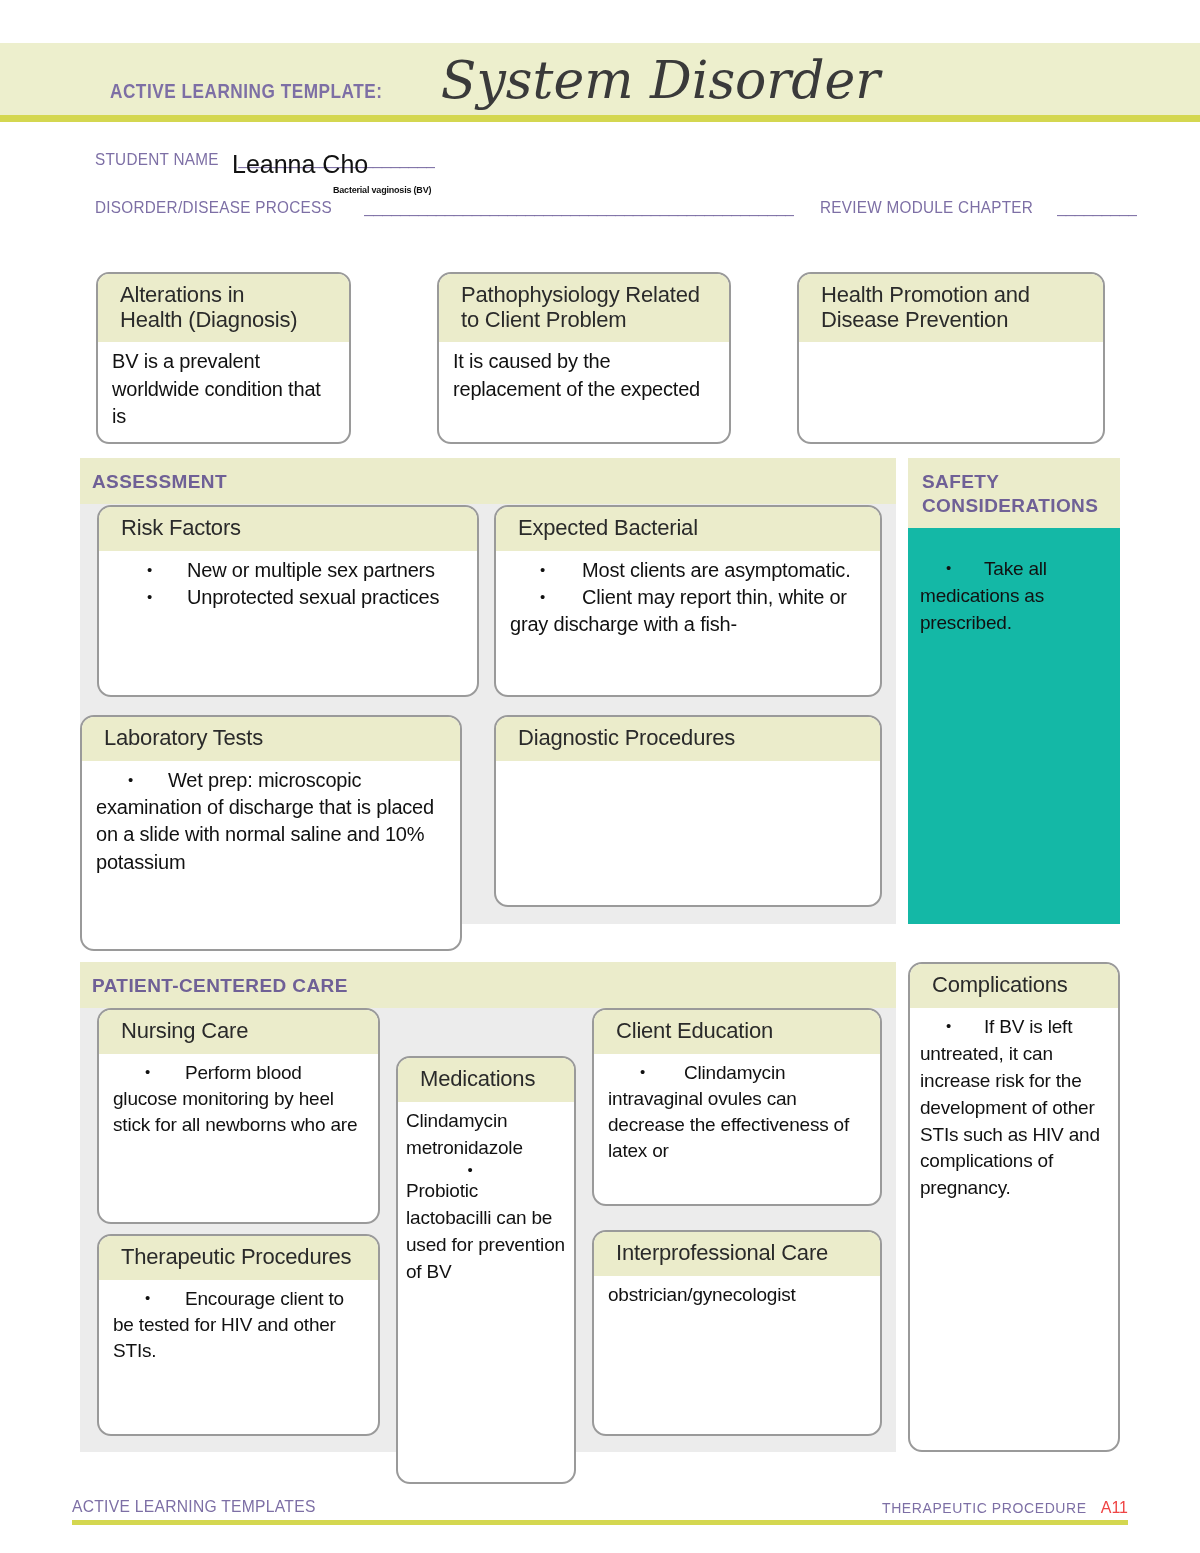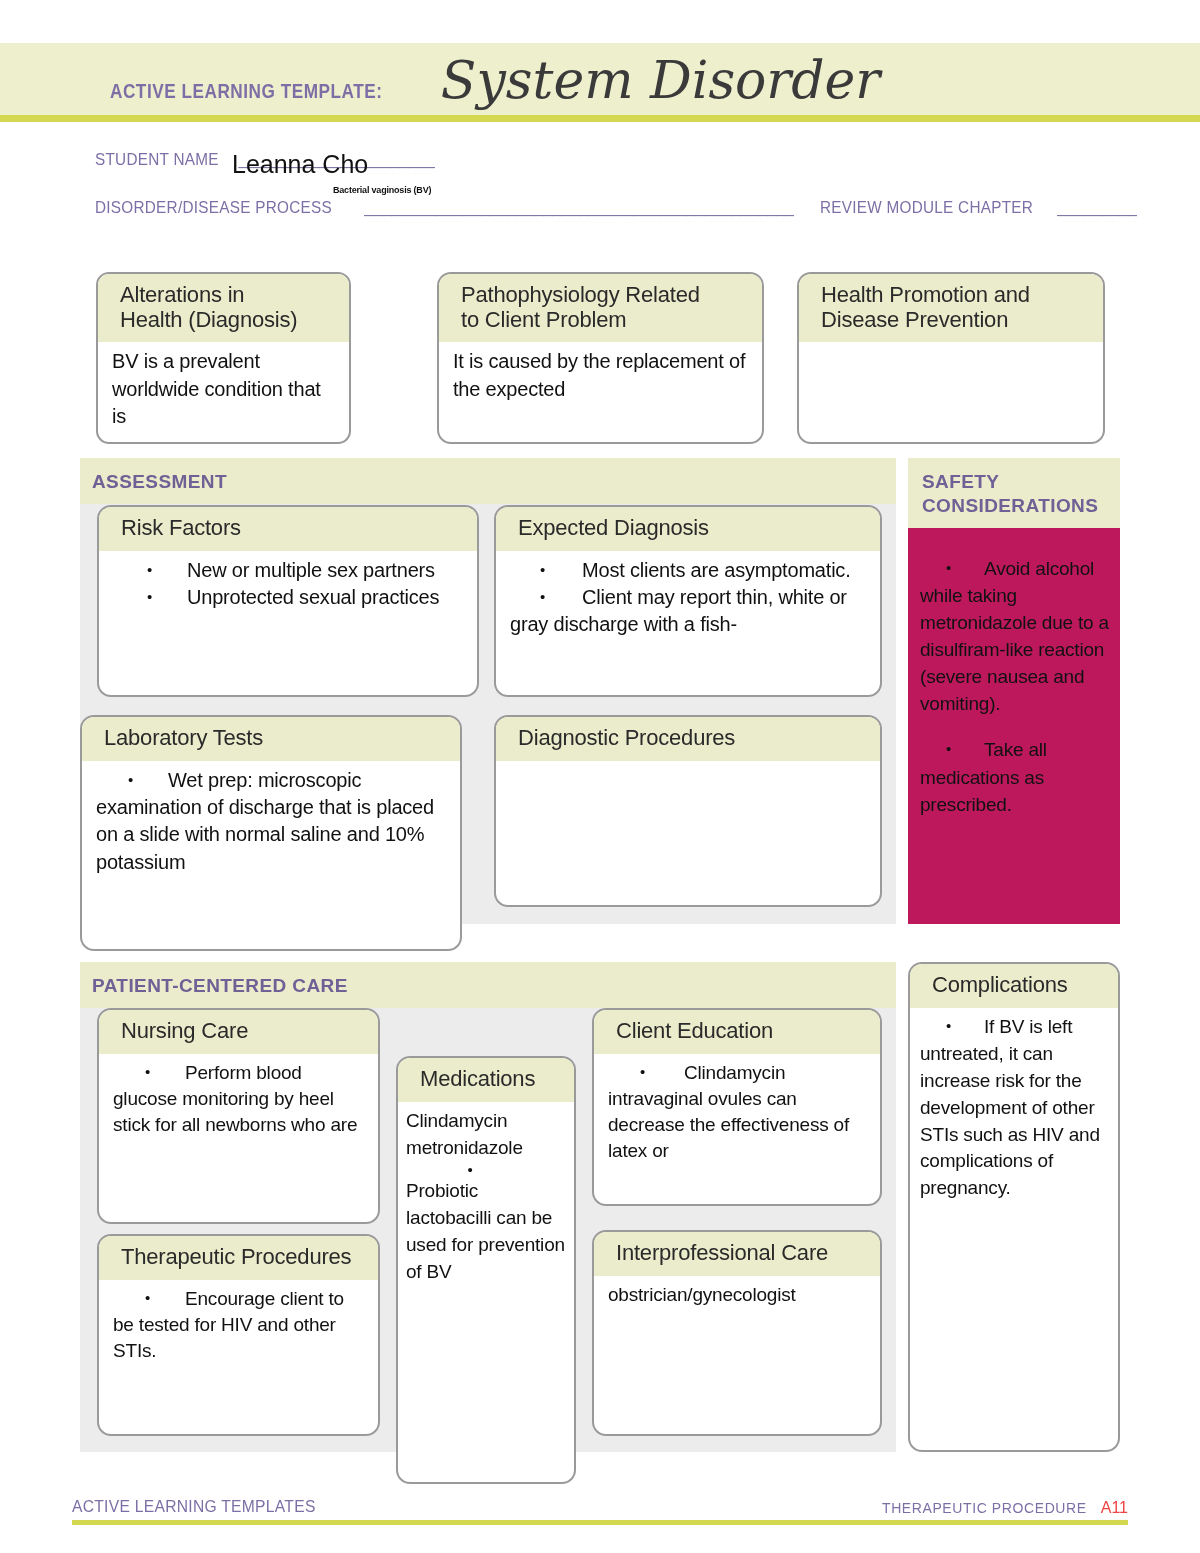--- a/index.html
+++ b/index.html
@@ -127,42 +127,42 @@
     content: "\2022";
     display: inline-block;
     width: 74px;
     text-indent: 34px;
     font-size: 15px;
     vertical-align: 2px;
   }
 
   
   #card-alterations { left: 96px;  top: 272px; width: 255px; height: 172px; border-radius: 13px; }
-  #card-patho       { left: 437px; top: 272px; width: 327px; height: 172px; }
+  #card-patho       { left: 437px; top: 272px; width: 294px; height: 172px; }
   #card-health      { left: 797px; top: 272px; width: 308px; height: 172px; }
 
   
   .panel {
     position: absolute;
     background: #ececec;
     box-sizing: border-box;
   }
   .panel-head {
     background: #ebeccb;
     font-family: "Liberation Sans Narrow", "Liberation Sans", sans-serif;
     font-size: 19px;
     font-weight: bold;
     color: #6f6096;
     letter-spacing: 0.4px;
     padding: 12px 0 10px 12px;
     line-height: 1.25;
   }
   #panel-assessment { left: 80px; top: 458px; width: 816px; height: 466px; }
   #panel-safety     { left: 908px; top: 458px; width: 212px; height: 466px;
-                      background: #be185d; }
+                      background: #14b8a6; }
   #panel-safety .panel-head { padding-left: 14px; }
   .safety-body {
     padding: 8px 8px 8px 12px;
     font-size: 19px;
     line-height: 1.43;
     color: #111;
     letter-spacing: -0.2px;
   }
   .safety-body .bul::before { width: 64px; text-indent: 26px; }
 
@@ -297,21 +297,21 @@
 
 <div class="card" id="card-risk">
   <div class="card-head">Risk Factors</div>
   <div class="card-body">
     <p class="bul">New or multiple sex partners</p>
     <p class="bul">Unprotected sexual practices</p>
   </div>
 </div>
 
 <div class="card" id="card-findings">
-  <div class="card-head">Expected Diagnosis</div>
+  <div class="card-head">Expected Bacterial</div>
   <div class="card-body">
     <p class="bul">Most clients are asymptomatic.</p>
     <p class="bul">Client may report thin, white or gray discharge with a fish-</p>
   </div>
 </div>
 
 <div class="card" id="card-lab">
   <div class="card-head">Laboratory Tests</div>
   <div class="card-body">
     <p class="bul">Wet prep: microscopic examination of discharge that is placed on a slide with normal saline and 10% potassium</p>
@@ -320,21 +320,20 @@
 
 <div class="card" id="card-diagnostic">
   <div class="card-head">Diagnostic Procedures</div>
   <div class="card-body"></div>
 </div>
 
 <div class="panel" id="panel-safety">
   <div class="panel-head" style="white-space:pre-line;">SAFETY
 CONSIDERATIONS</div>
   <div class="safety-body">
-    <p class="bul">Avoid alcohol while taking metronidazole due to a disulfiram-like reaction (severe nausea and vomiting).</p>
     <p class="bul">Take all medications as prescribed.</p>
   </div>
 </div>
 
 <div class="panel" id="panel-pcc">
   <div class="panel-head">PATIENT-CENTERED CARE</div>
 </div>
 
 <div class="card" id="card-nursing">
   <div class="card-head">Nursing Care</div>

